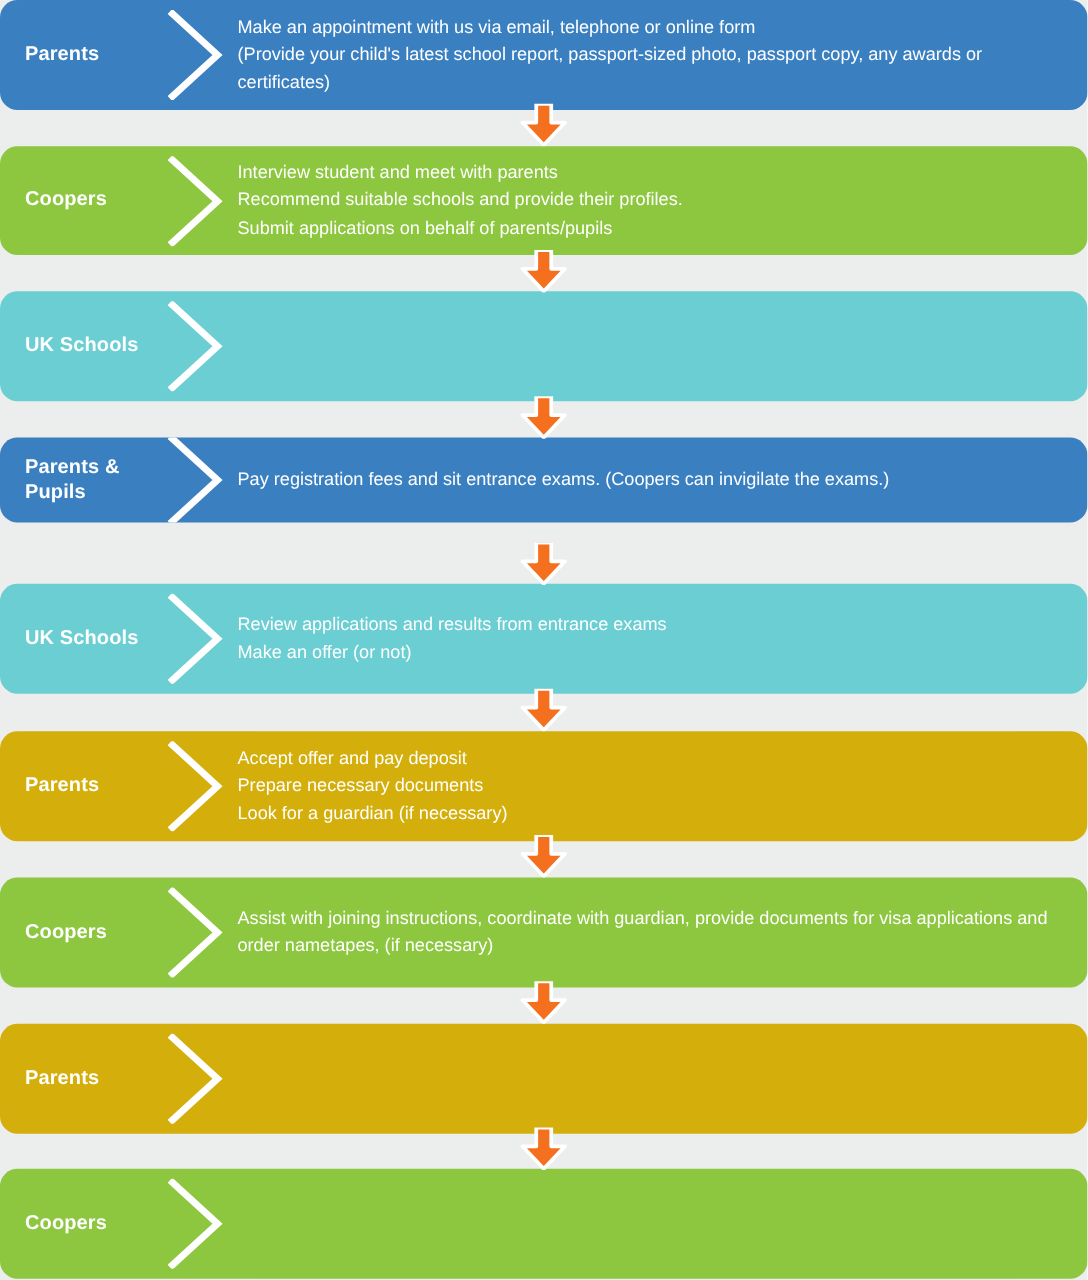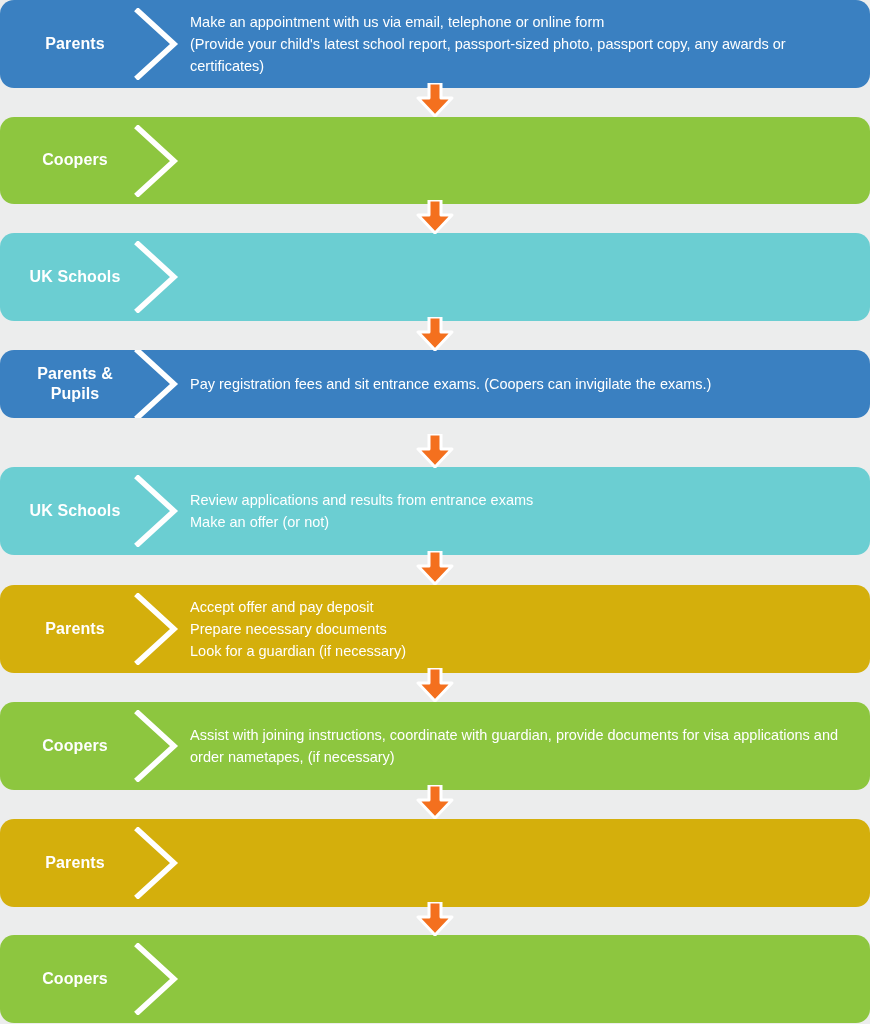--- a/index.html
+++ b/index.html
@@ -41,21 +41,20 @@
   .actor {
     width: 130px;
     flex: 0 0 130px;
     padding-left: 20px;
     box-sizing: border-box;
     color: #ffffff;
     font-size: 16px;
     font-weight: bold;
     line-height: 1.28;
     letter-spacing: 0.1px;
-    text-align: center;
   }
 
   
   .chevron {
     flex: 0 0 60px;
     width: 60px;
     height: 100%;
     position: relative;
   }
   .chevron svg {
@@ -109,20 +108,23 @@
       </div>
     </div>
     <div class="row" style="top: 117px; height: 87px; background: rgb(141, 198, 63);">
       <div class="row-inner">
         <div class="actor" style="white-space: pre-line;">Coopers</div>
         <div class="chevron">
           <svg width="60" height="72" viewBox="0 0 60 72" aria-hidden="true">
             <path d="M8 3 L44 36 L8 69" fill="none" stroke="#ffffff" stroke-width="5.5" stroke-linecap="square" stroke-linejoin="miter"></path>
           </svg>
         </div>
+        <div class="desc">Interview student and meet with parents
+Recommend suitable schools and provide their profiles.
+Submit applications on behalf of parents/pupils</div>
       </div>
     </div>
     <div class="row" style="top: 233px; height: 88px; background: rgb(107, 206, 210);">
       <div class="row-inner">
         <div class="actor" style="white-space: pre-line;">UK Schools</div>
         <div class="chevron">
           <svg width="60" height="72" viewBox="0 0 60 72" aria-hidden="true">
             <path d="M8 3 L44 36 L8 69" fill="none" stroke="#ffffff" stroke-width="5.5" stroke-linecap="square" stroke-linejoin="miter"></path>
           </svg>
         </div>

